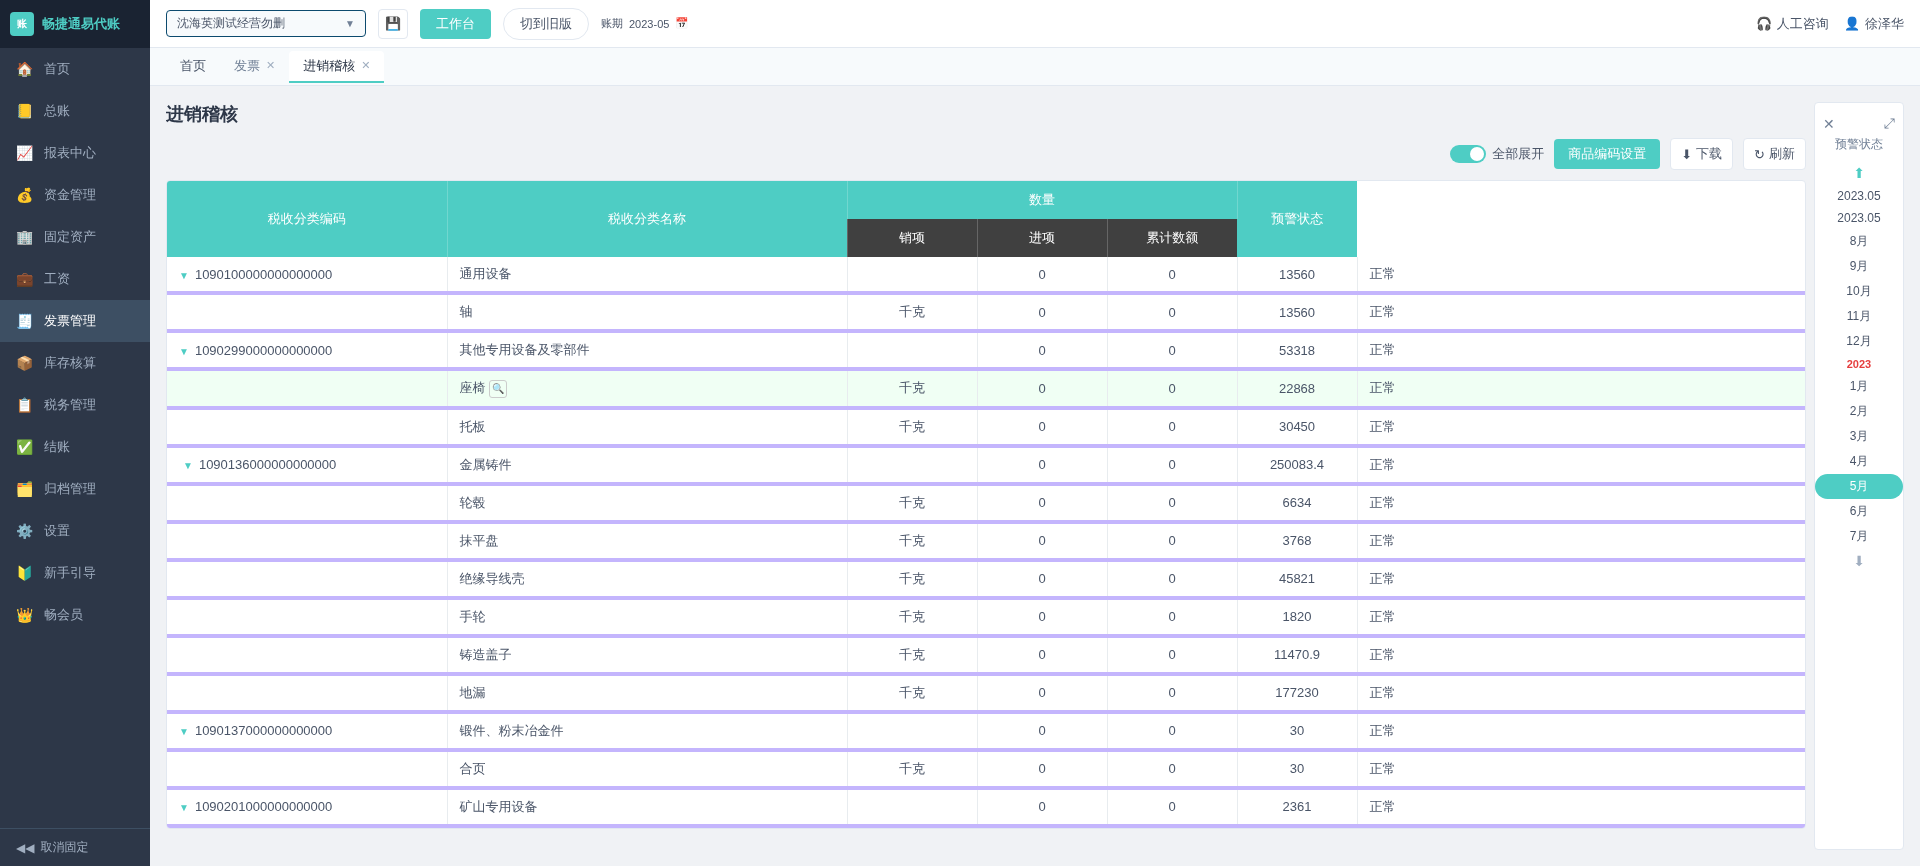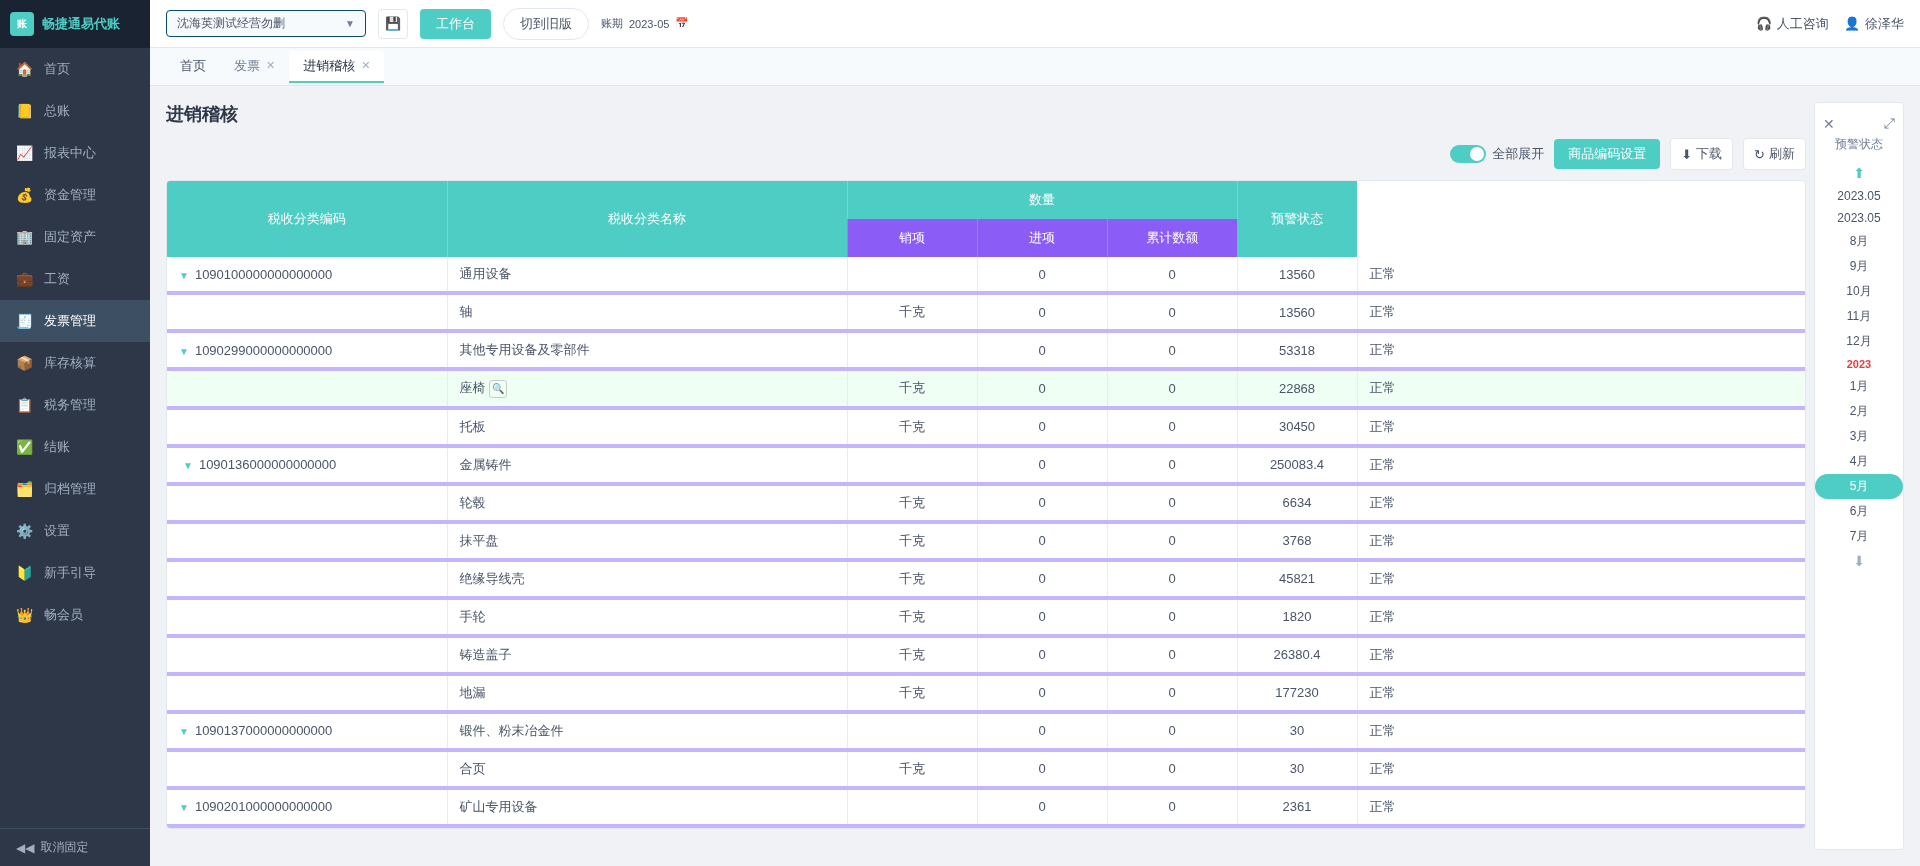--- a/index.html
+++ b/index.html
@@ -49,21 +49,21 @@
     .product-code-btn { background: #4ecdc4; color: white; border: none; padding: 6px 14px; border-radius: 4px; cursor: pointer; font-size: 13px; }
     .download-btn { display: flex; align-items: center; gap: 4px; color: #4a5568; cursor: pointer; font-size: 13px; padding: 6px 10px; border: 1px solid #e2e8f0; border-radius: 4px; background: white; }
     .refresh-btn { display: flex; align-items: center; gap: 4px; color: #4a5568; cursor: pointer; font-size: 13px; padding: 6px 10px; border: 1px solid #e2e8f0; border-radius: 4px; background: white; }
 
     
     .table-wrapper { border: 1px solid #e2e8f0; border-radius: 4px; overflow: auto; background: white; }
     table { width: 100%; border-collapse: collapse; }
     thead tr { background: #4ecdc4; }
     thead th { color: white; padding: 10px 12px; font-size: 13px; font-weight: normal; text-align: center; border-right: 1px solid rgba(255,255,255,0.2); }
     thead th:last-child { border-right: none; }
-    .th-sub { background: #8b5cf6; }
+    .th-sub { background: #404040; }
     tbody tr { border-bottom: 4px solid #c4b5fd; }
     tbody tr.highlighted { background: #f0fff4; }
     tbody td { padding: 8px 12px; font-size: 13px; color: #4a5568; border-right: 1px solid #e8ecef; }
     tbody td:last-child { border-right: none; }
     .td-center { text-align: center; }
 
     
     .side-panel { width: 80px; background: white; border: 1px solid #e2e8f0; border-radius: 4px; display: flex; flex-direction: column; align-items: center; padding-top: 8px; flex-shrink: 0; }
     .panel-title { font-size: 12px; color: #718096; margin-bottom: 8px; writing-mode: horizontal-tb; text-align: center; }
     .period-item { font-size: 12px; color: #4a5568; padding: 4px 8px; cursor: pointer; width: 100%; text-align: center; }
@@ -319,21 +319,21 @@
       <td class="td-center">0</td>
       <td class="td-center">1820</td>
       <td>正常</td>
     </tr>
               <tr>
       <td style="padding-left:32px;"></td>
       <td>铸造盖子</td>
       <td class="td-center">千克</td>
       <td class="td-center">0</td>
       <td class="td-center">0</td>
-      <td class="td-center">26380.4</td>
+      <td class="td-center">11470.9</td>
       <td>正常</td>
     </tr>
               <tr>
       <td style="padding-left:32px;"></td>
       <td>地漏</td>
       <td class="td-center">千克</td>
       <td class="td-center">0</td>
       <td class="td-center">0</td>
       <td class="td-center">177230</td>
       <td>正常</td>

